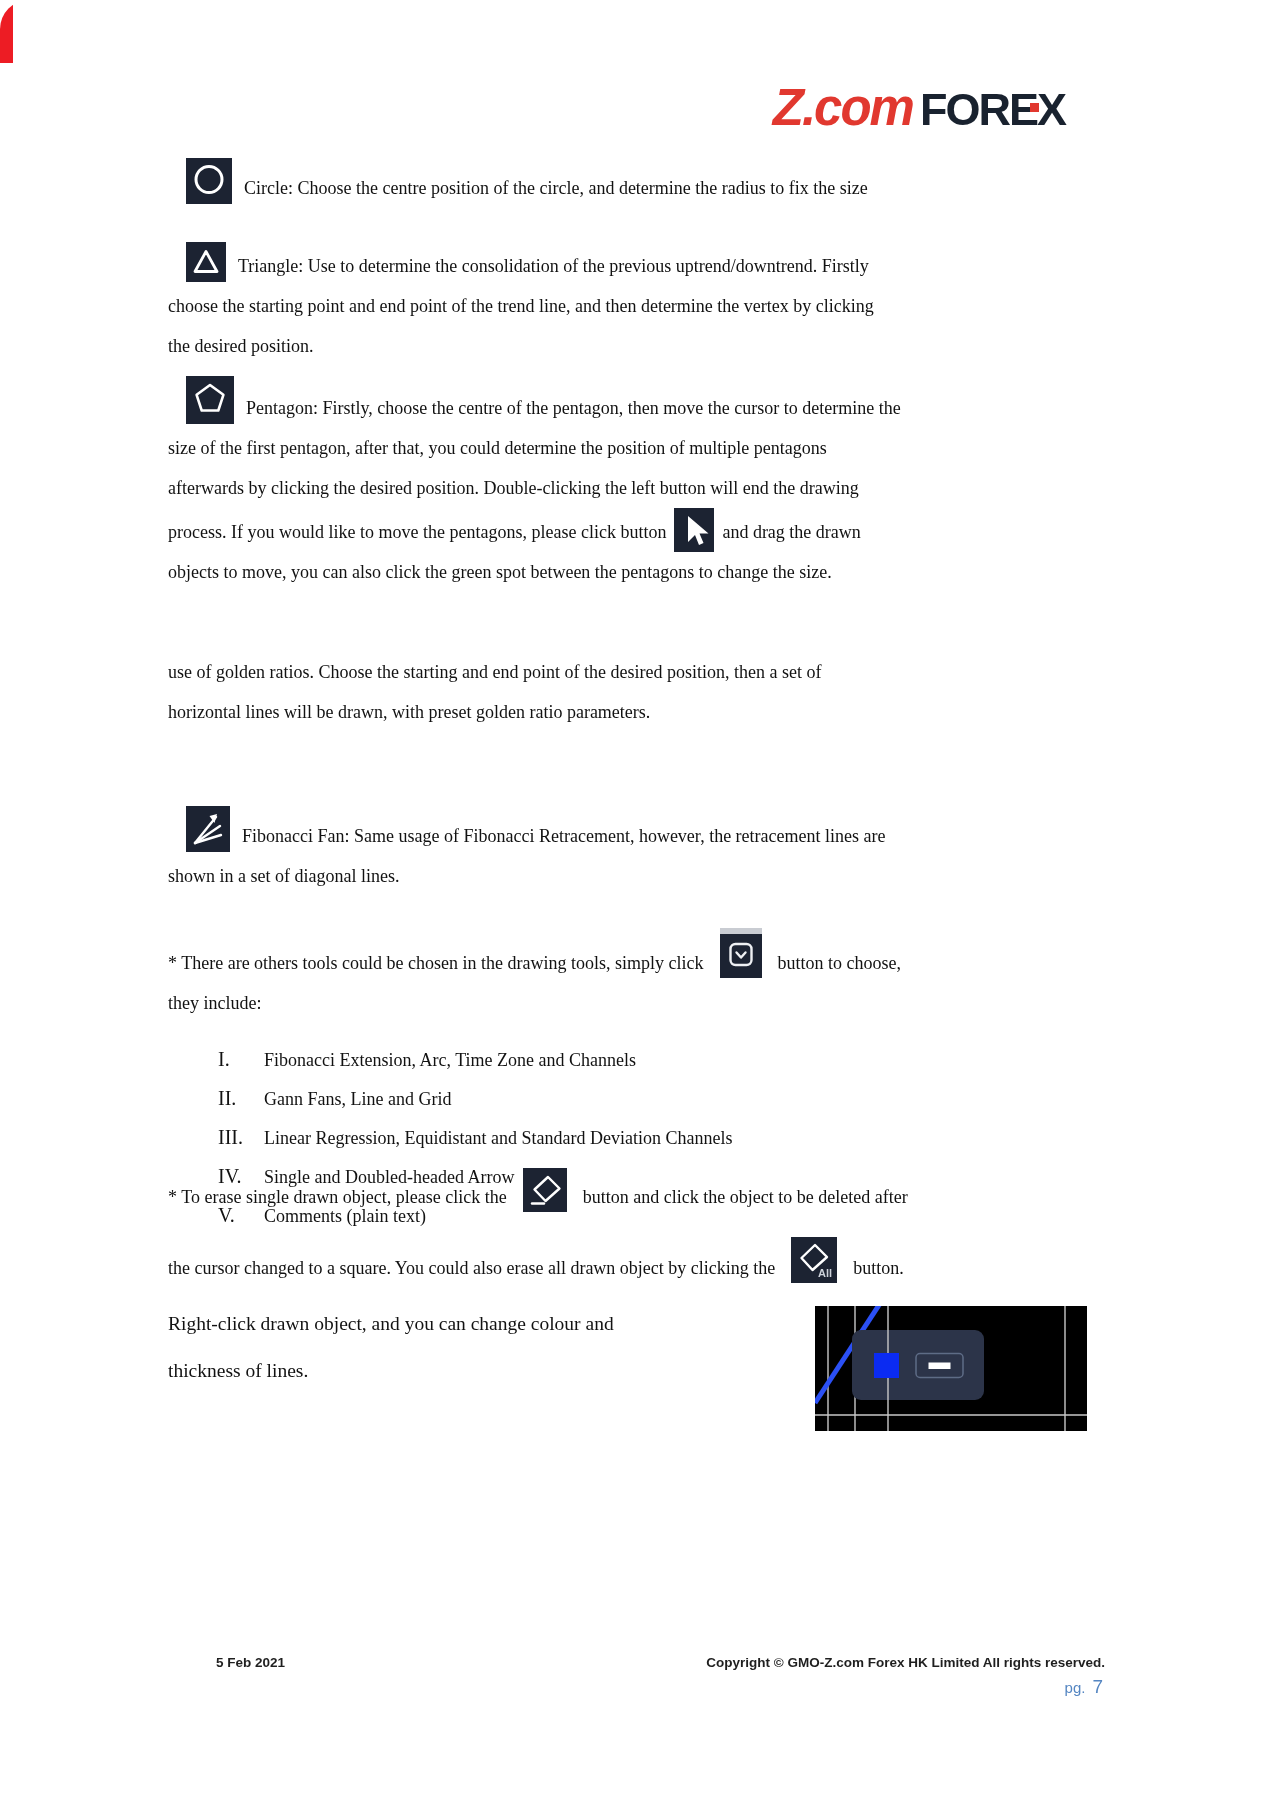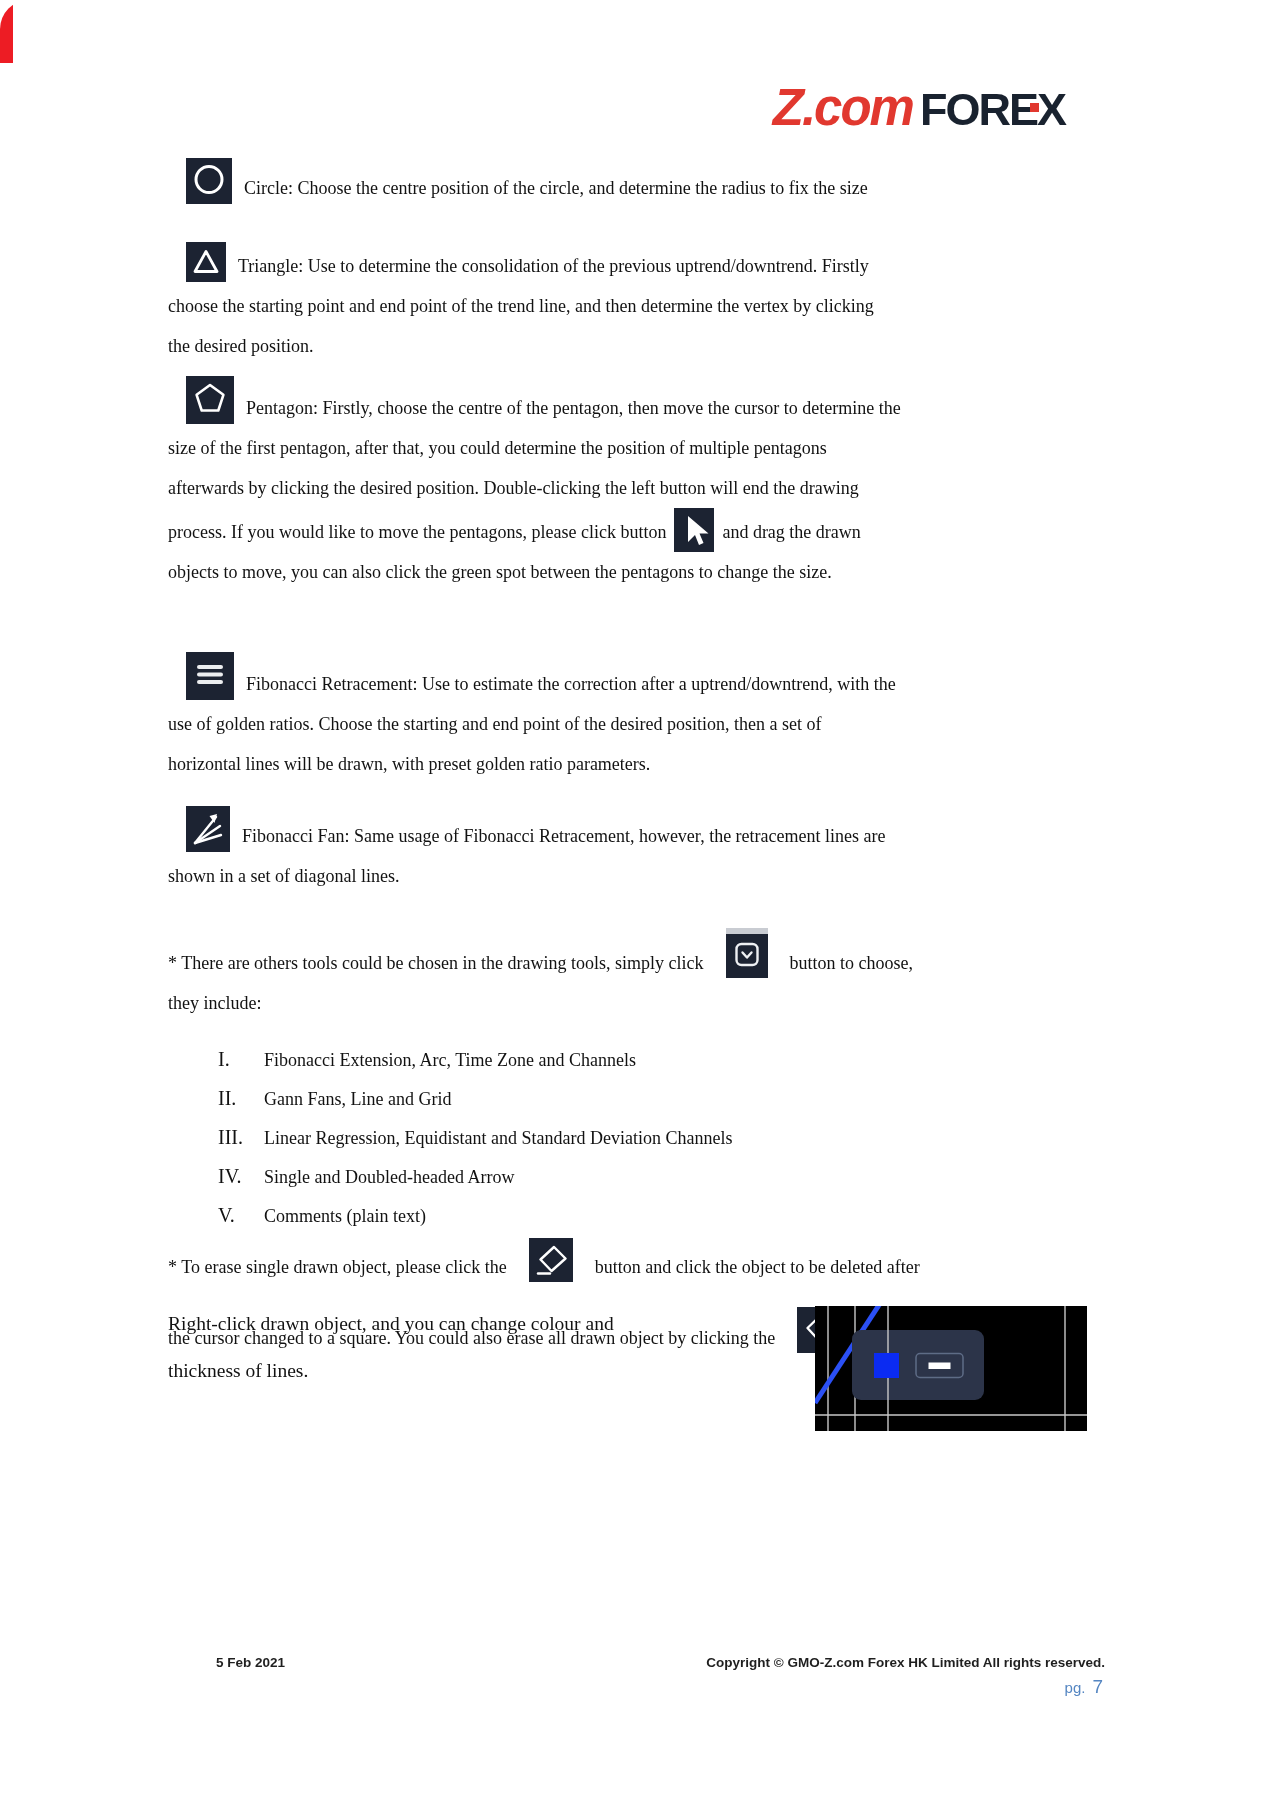--- a/index.html
+++ b/index.html
@@ -19,21 +19,21 @@
   
   .para{position:absolute;left:168px;width:960px;}
   .line{white-space:nowrap;line-height:40px;font-size:18px;}
   .rc-line{white-space:nowrap;line-height:47px;font-size:19.5px;}
 
   
   .ticon{display:inline-block;background:#1c2332;line-height:0;}
   .ticon svg{display:block;}
   .lead{margin:0 12px 0 18px;vertical-align:-10px;}
   .mid{margin:0 8px;vertical-align:-14px;}
-  .mid2{margin:0 22px;vertical-align:-9px;}
+  .mid2{margin:0 16px;vertical-align:-9px;}
   .dropdown{border-top:6px solid #c9ccd2;}
 
   
   .roman-list{position:absolute;left:218px;top:1040px;}
   .list-row{line-height:38px;white-space:nowrap;font-size:18px;}
   .numeral{display:inline-block;width:46px;font-size:20px;}
 
   
   .rc-row{position:absolute;left:168px;top:1300px;width:937px;display:flex;}
   .rc-text{width:570px;}
@@ -87,27 +87,20 @@
     <div class="line">afterwards by clicking the desired position. Double-clicking the left button will end the drawing</div>
     <div class="line">
       <span>process. If you would like to move the pentagons, please click button</span><span class="ticon mid"><svg width="40" height="44" viewBox="0 0 40 44">
             <path d="M14 8 L14 34 L21 27 L25 37 L29.5 35 L25.5 25.5 L34.5 25.5 Z" fill="#ffffff"></path>
           </svg></span><span>and drag the drawn</span>
     </div>
     <div class="line">objects to move, you can also click the green spot between the pentagons to change the size.</div>
   </div>
 
   <div class="para" style="top:652px">
-    <div class="line">
-      <span class="ticon lead"><svg width="48" height="48" viewBox="0 0 48 48">
-            <rect x="11" y="13" width="26" height="4" rx="2" fill="#eceef0"></rect>
-            <rect x="11" y="20.5" width="26" height="4" rx="2" fill="#eceef0"></rect>
-            <rect x="11" y="28" width="26" height="4" rx="2" fill="#eceef0"></rect>
-          </svg></span><span>Fibonacci Retracement: Use to estimate the correction after a uptrend/downtrend, with the</span>
-    </div>
     <div class="line">use of golden ratios. Choose the starting and end point of the desired position, then a set of</div>
     <div class="line">horizontal lines will be drawn, with preset golden ratio parameters.</div>
   </div>
 
   <div class="para" style="top:806px">
     <div class="line">
       <span class="ticon lead"><svg width="44" height="46" viewBox="0 0 44 46">
             <g stroke="#ffffff" stroke-width="2.4" stroke-linecap="round">
               <line x1="9" y1="37" x2="30" y2="11"></line>
               <line x1="9" y1="37" x2="34" y2="20"></line>
@@ -130,21 +123,21 @@
   </div>
 
   <div class="roman-list">
     <div class="list-row"><span class="numeral">I.</span><span>Fibonacci Extension, Arc, Time Zone and Channels</span></div>
     <div class="list-row"><span class="numeral">II.</span><span>Gann Fans, Line and Grid</span></div>
     <div class="list-row"><span class="numeral">III.</span><span>Linear Regression, Equidistant and Standard Deviation Channels</span></div>
     <div class="list-row"><span class="numeral">IV.</span><span>Single and Doubled-headed Arrow</span></div>
     <div class="list-row"><span class="numeral">V.</span><span>Comments (plain text)</span></div>
   </div>
 
-  <div class="para" style="top:1238px">
+  <div class="para" style="top:1168px">
     <div class="line">
       <span>* To erase single drawn object, please click the</span><span class="ticon mid2"><svg width="44" height="44" viewBox="0 0 44 44">
             <path d="M25 9 L36.5 20.5 L22.5 33 L11.5 21.5 Z" fill="none" stroke="#ffffff" stroke-width="2.4" stroke-linejoin="round"></path>
             <line x1="9" y1="35.5" x2="21" y2="35.5" stroke="#ffffff" stroke-width="2.4" stroke-linecap="round"></line>
           </svg></span><span>button and click the object to be deleted after</span>
     </div>
     <div class="line" style="margin-top:20px">
       <span>the cursor changed to a square. You could also erase all drawn object by clicking the</span><span class="ticon mid2"><svg width="46" height="46" viewBox="0 0 46 46">
             <path d="M24 8 L36 20 L21.5 33 L10.5 21 Z" fill="none" stroke="#ffffff" stroke-width="2.4" stroke-linejoin="round"></path>
             <text x="27" y="40" font-size="11" font-weight="bold" font-family="Liberation Sans, sans-serif" fill="#cdd2da">All</text>

